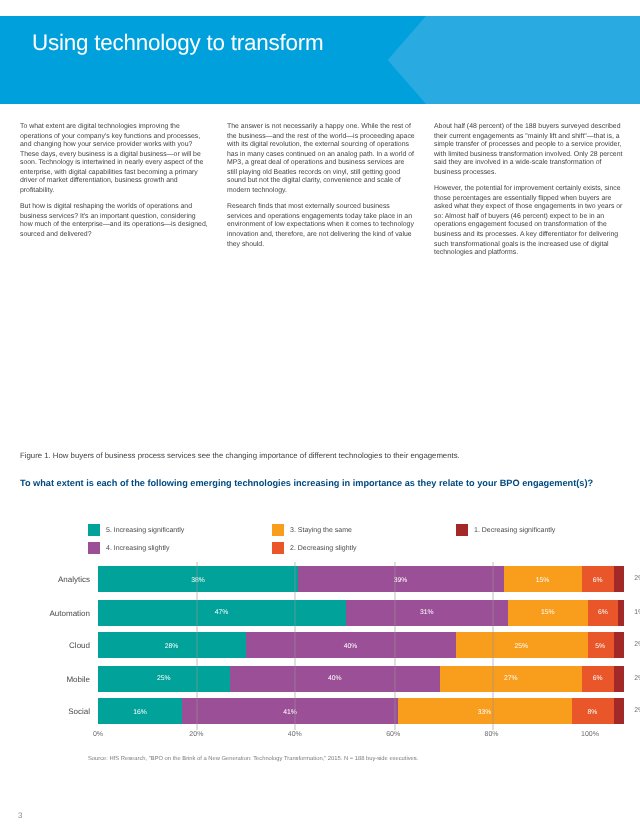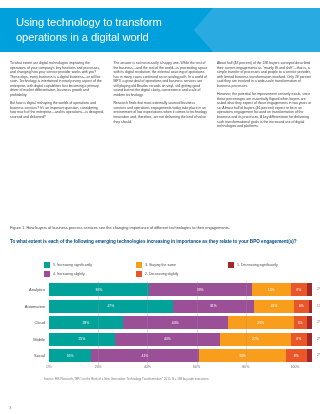--- a/index.html
+++ b/index.html
@@ -224,21 +224,20 @@
   }
 </style>
 </head>
 <body>
 
 <div class="banner">
   <div class="banner-bg"></div>
   <div class="banner-dark"></div>
   <div class="banner-title">
     <div>Using technology to transform</div>
-    <div>operations in a digital world</div>
   </div>
 </div>
 
 <div class="columns">
   <div class="col">
     <p>To what extent are digital technologies improving the operations of your company's key functions and processes, and changing how your service provider works with you? These days, every business is a digital business—or will be soon. Technology is intertwined in nearly every aspect of the enterprise, with digital capabilities fast becoming a primary driver of market differentiation, business growth and profitability.</p>
     <p>But how is digital reshaping the worlds of operations and business services? It's an important question, considering how much of the enterprise—and its operations—is designed, sourced and delivered?</p>
   </div>
   <div class="col">
     <p>The answer is not necessarily a happy one. While the rest of the business—and the rest of the world—is proceeding apace with its digital revolution, the external sourcing of operations has in many cases continued on an analog path. In a world of MP3, a great deal of operations and business services are still playing old Beatles records on vinyl, still getting good sound but not the digital clarity, convenience and scale of modern technology.</p>

